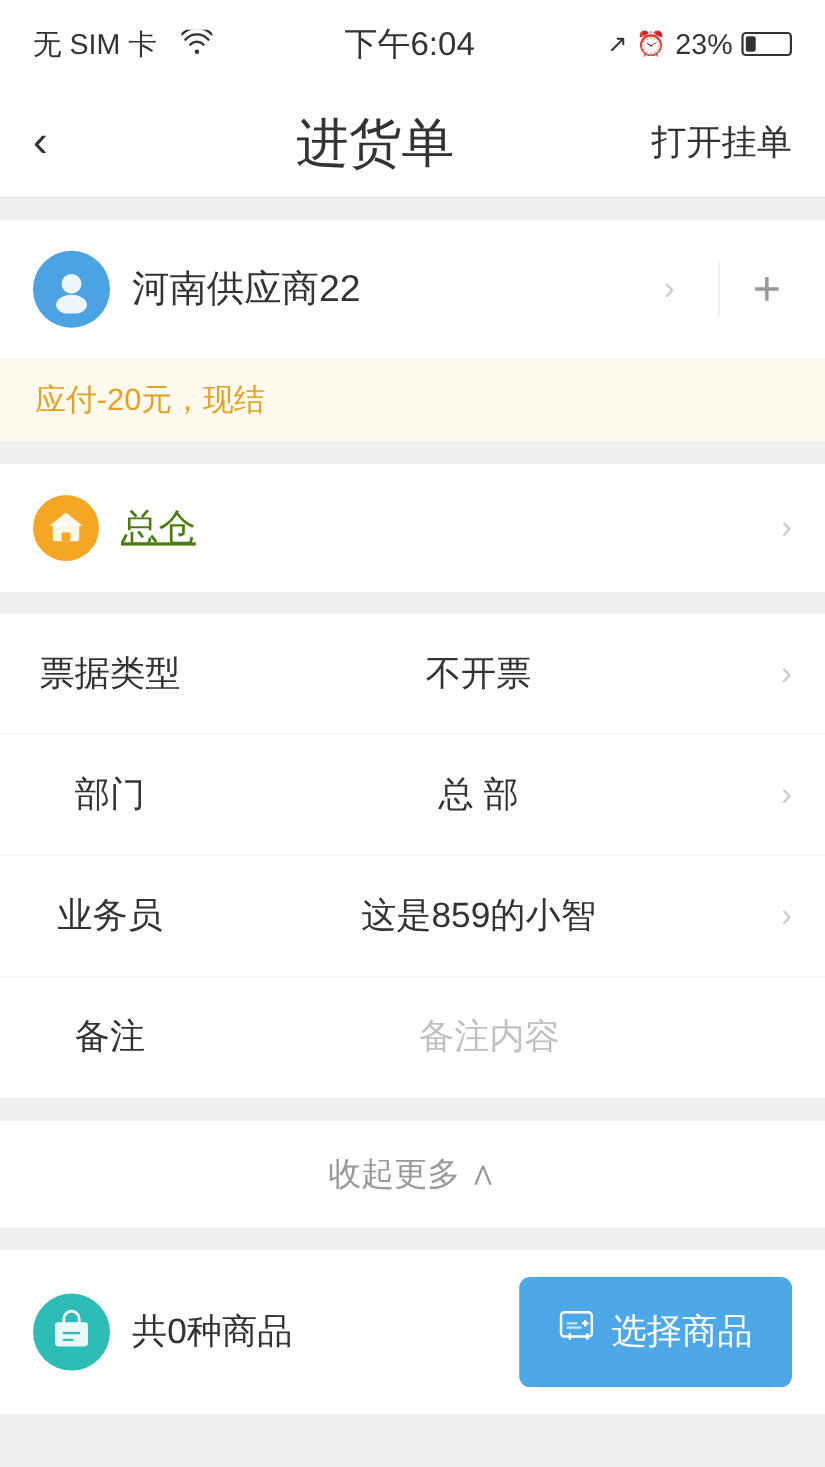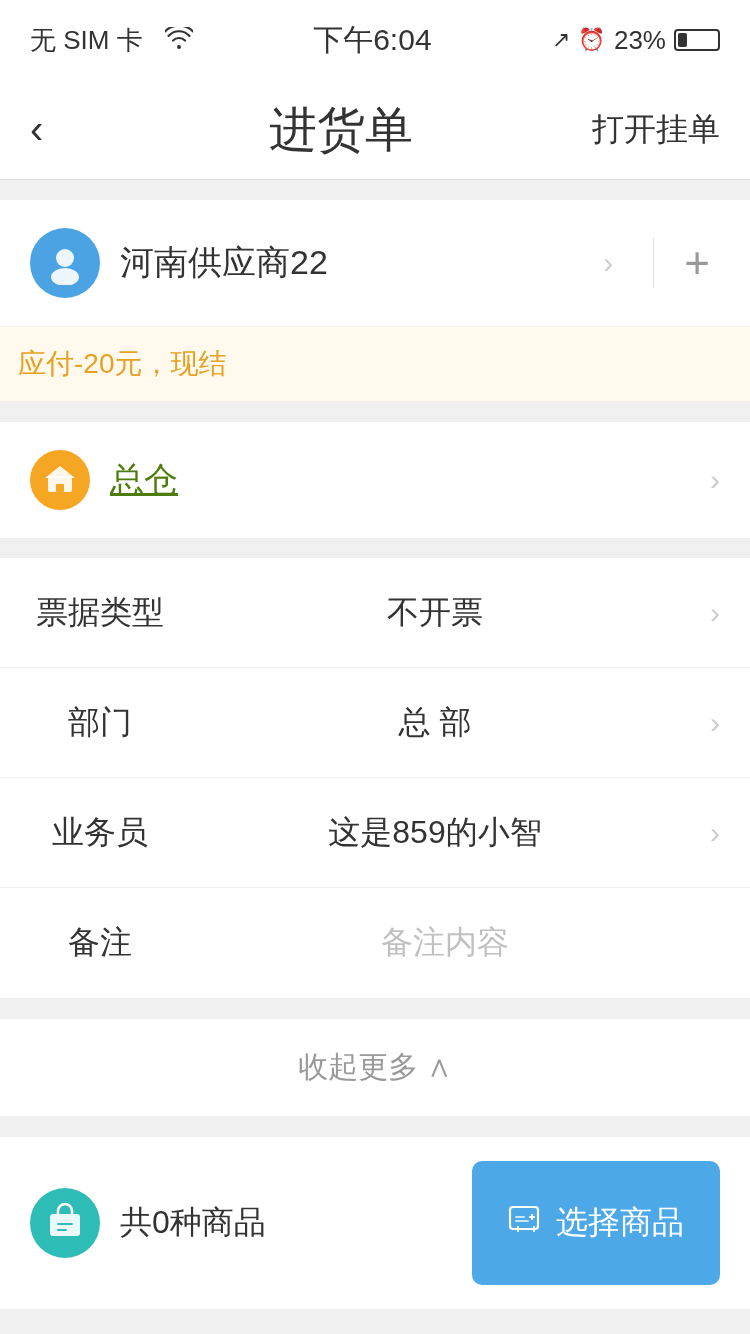--- a/index.html
+++ b/index.html
@@ -115,21 +115,21 @@
     .add-icon {
       font-size: 44px;
       color: #999;
       cursor: pointer;
       padding: 0 10px;
     }
 
     
     .notice-bar {
       background: #fff9ee;
-      padding: 18px 18px;
+      padding: 18px 32px;
       font-size: 28px;
       color: #e8a020;
       border-bottom: 1px solid #f0f0f0;
     }
 
     .section-gap-sm {
       height: 20px;
       background: #f0f0f0;
     }
 
@@ -231,26 +231,27 @@
     .product-count {
       flex: 1;
       font-size: 32px;
       color: #333;
     }
     .select-btn {
       background: #4da8e8;
       color: #fff;
       border: none;
       border-radius: 10px;
-      padding: 40px 36px;
+      padding: 28px 36px;
       font-size: 32px;
       display: flex;
       align-items: center;
       gap: 12px;
       cursor: pointer;
+      font-family: Liberation Mono, monospace;
     }
     .select-btn-icon {
       font-size: 30px;
     }
 
     .content-area {
       background: #f0f0f0;
       padding-bottom: 0;
     }
   </style>

